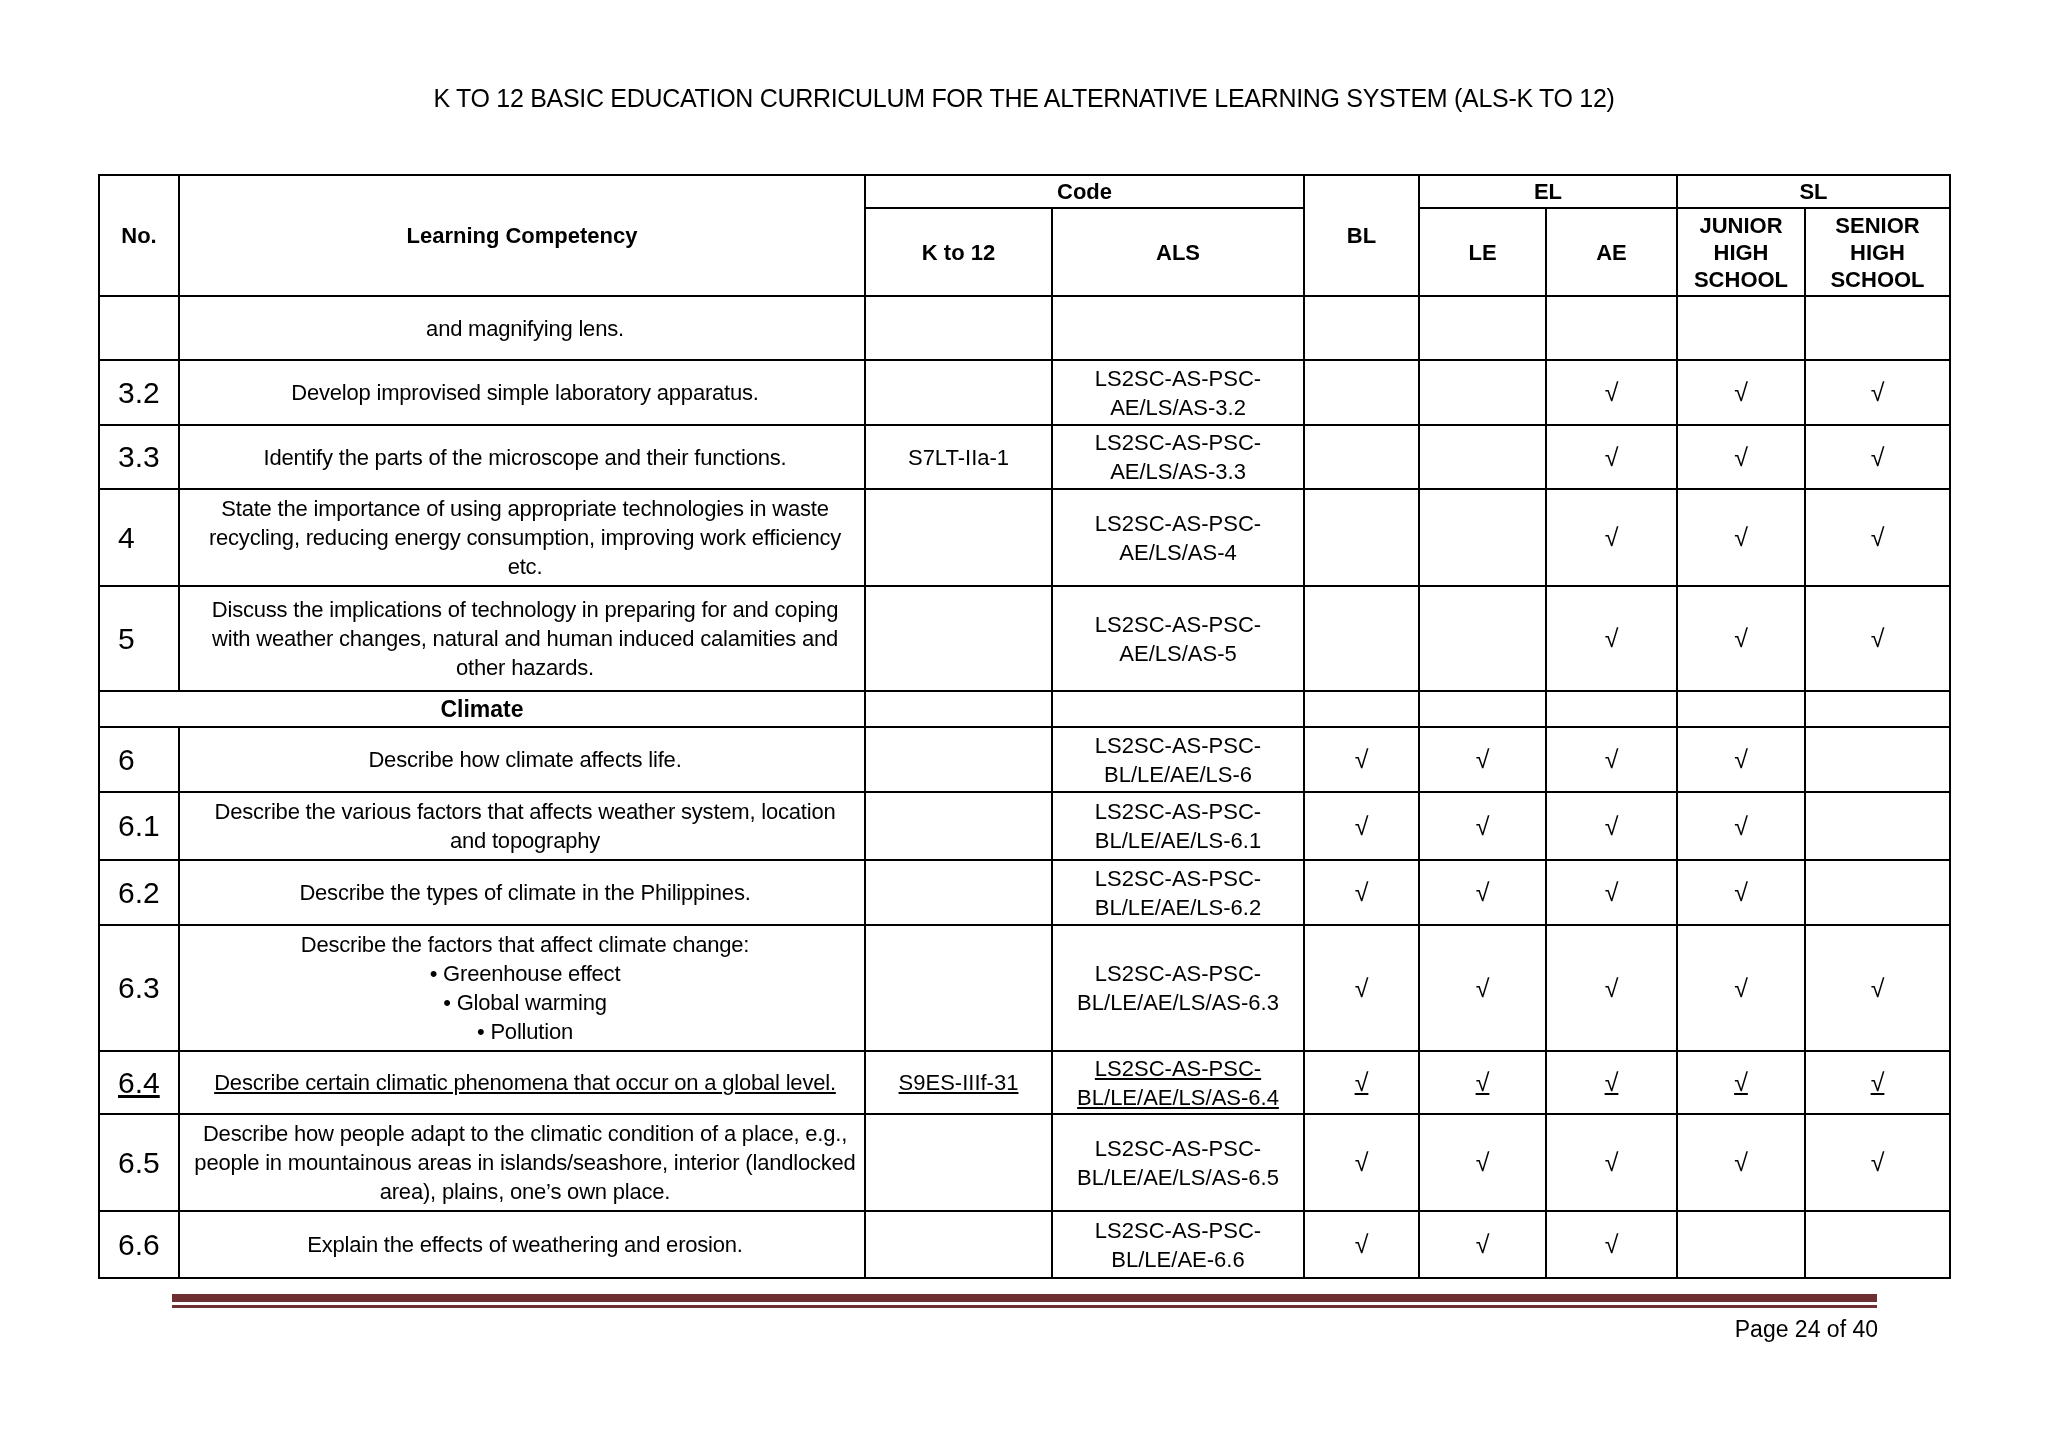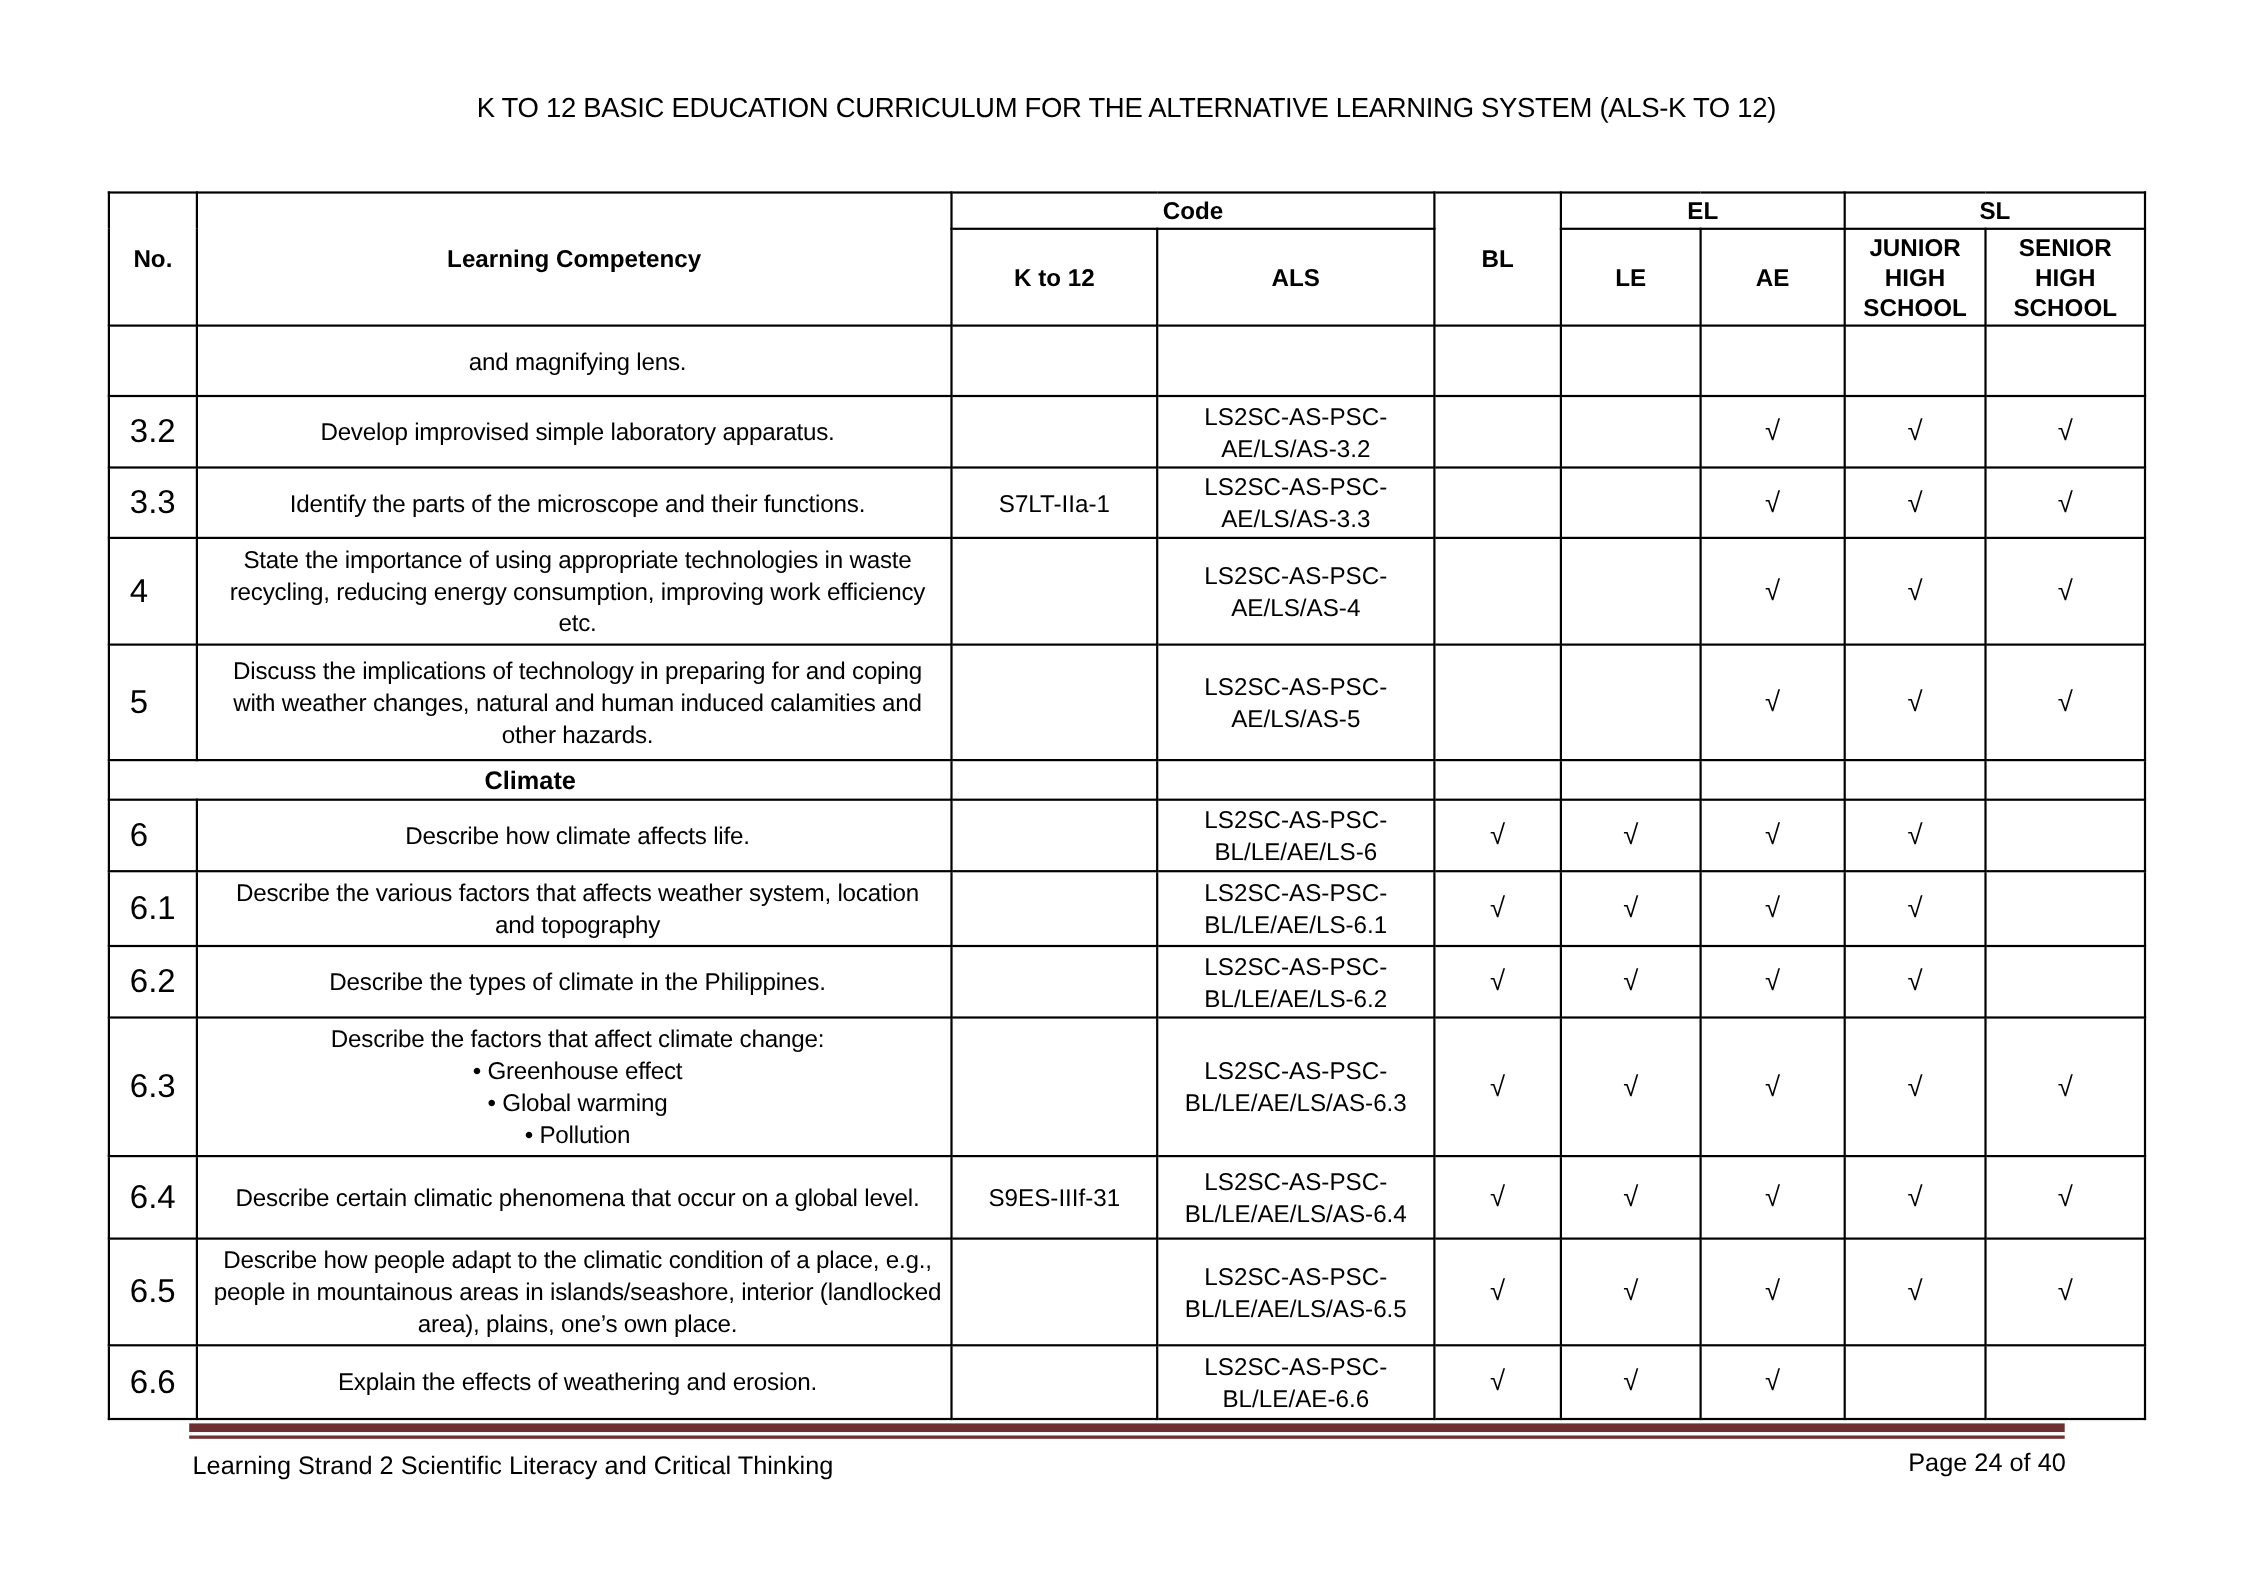--- a/index.html
+++ b/index.html
@@ -222,21 +222,21 @@
 • Pollution</td>
         <td class="code"></td>
         <td class="code">LS2SC-AS-PSC-
 BL/LE/AE/LS/AS-6.3</td>
         <td class="chk">√</td>
         <td class="chk">√</td>
         <td class="chk">√</td>
         <td class="chk">√</td>
         <td class="chk">√</td>
       </tr>
-      <tr style="height: 75px;">
+      <tr style="height: 63px; text-decoration: underline;">
         <td class="no">6.4</td>
         <td class="lc">Describe certain climatic phenomena that occur on a global level.</td>
         <td class="code">S9ES-IIIf-31</td>
         <td class="code">LS2SC-AS-PSC-
 BL/LE/AE/LS/AS-6.4</td>
         <td class="chk">√</td>
         <td class="chk">√</td>
         <td class="chk">√</td>
         <td class="chk">√</td>
         <td class="chk">√</td>
@@ -268,16 +268,15 @@
     </tbody>
 </table>
 
 <div class="footer-rule">
   <div class="rule-thick" style="background: rgb(110, 47, 50);"></div>
   <div class="rule-gap"></div>
   <div class="rule-thin" style="background: rgb(110, 47, 50);"></div>
 </div>
 
 <div class="footer-left">
-  <div>Learning Strand 2 Scientific Literacy and Critical Thinking</div>
 </div>
 
 <div class="footer-right">Page 24 of 40</div>
 
 </body></html>

